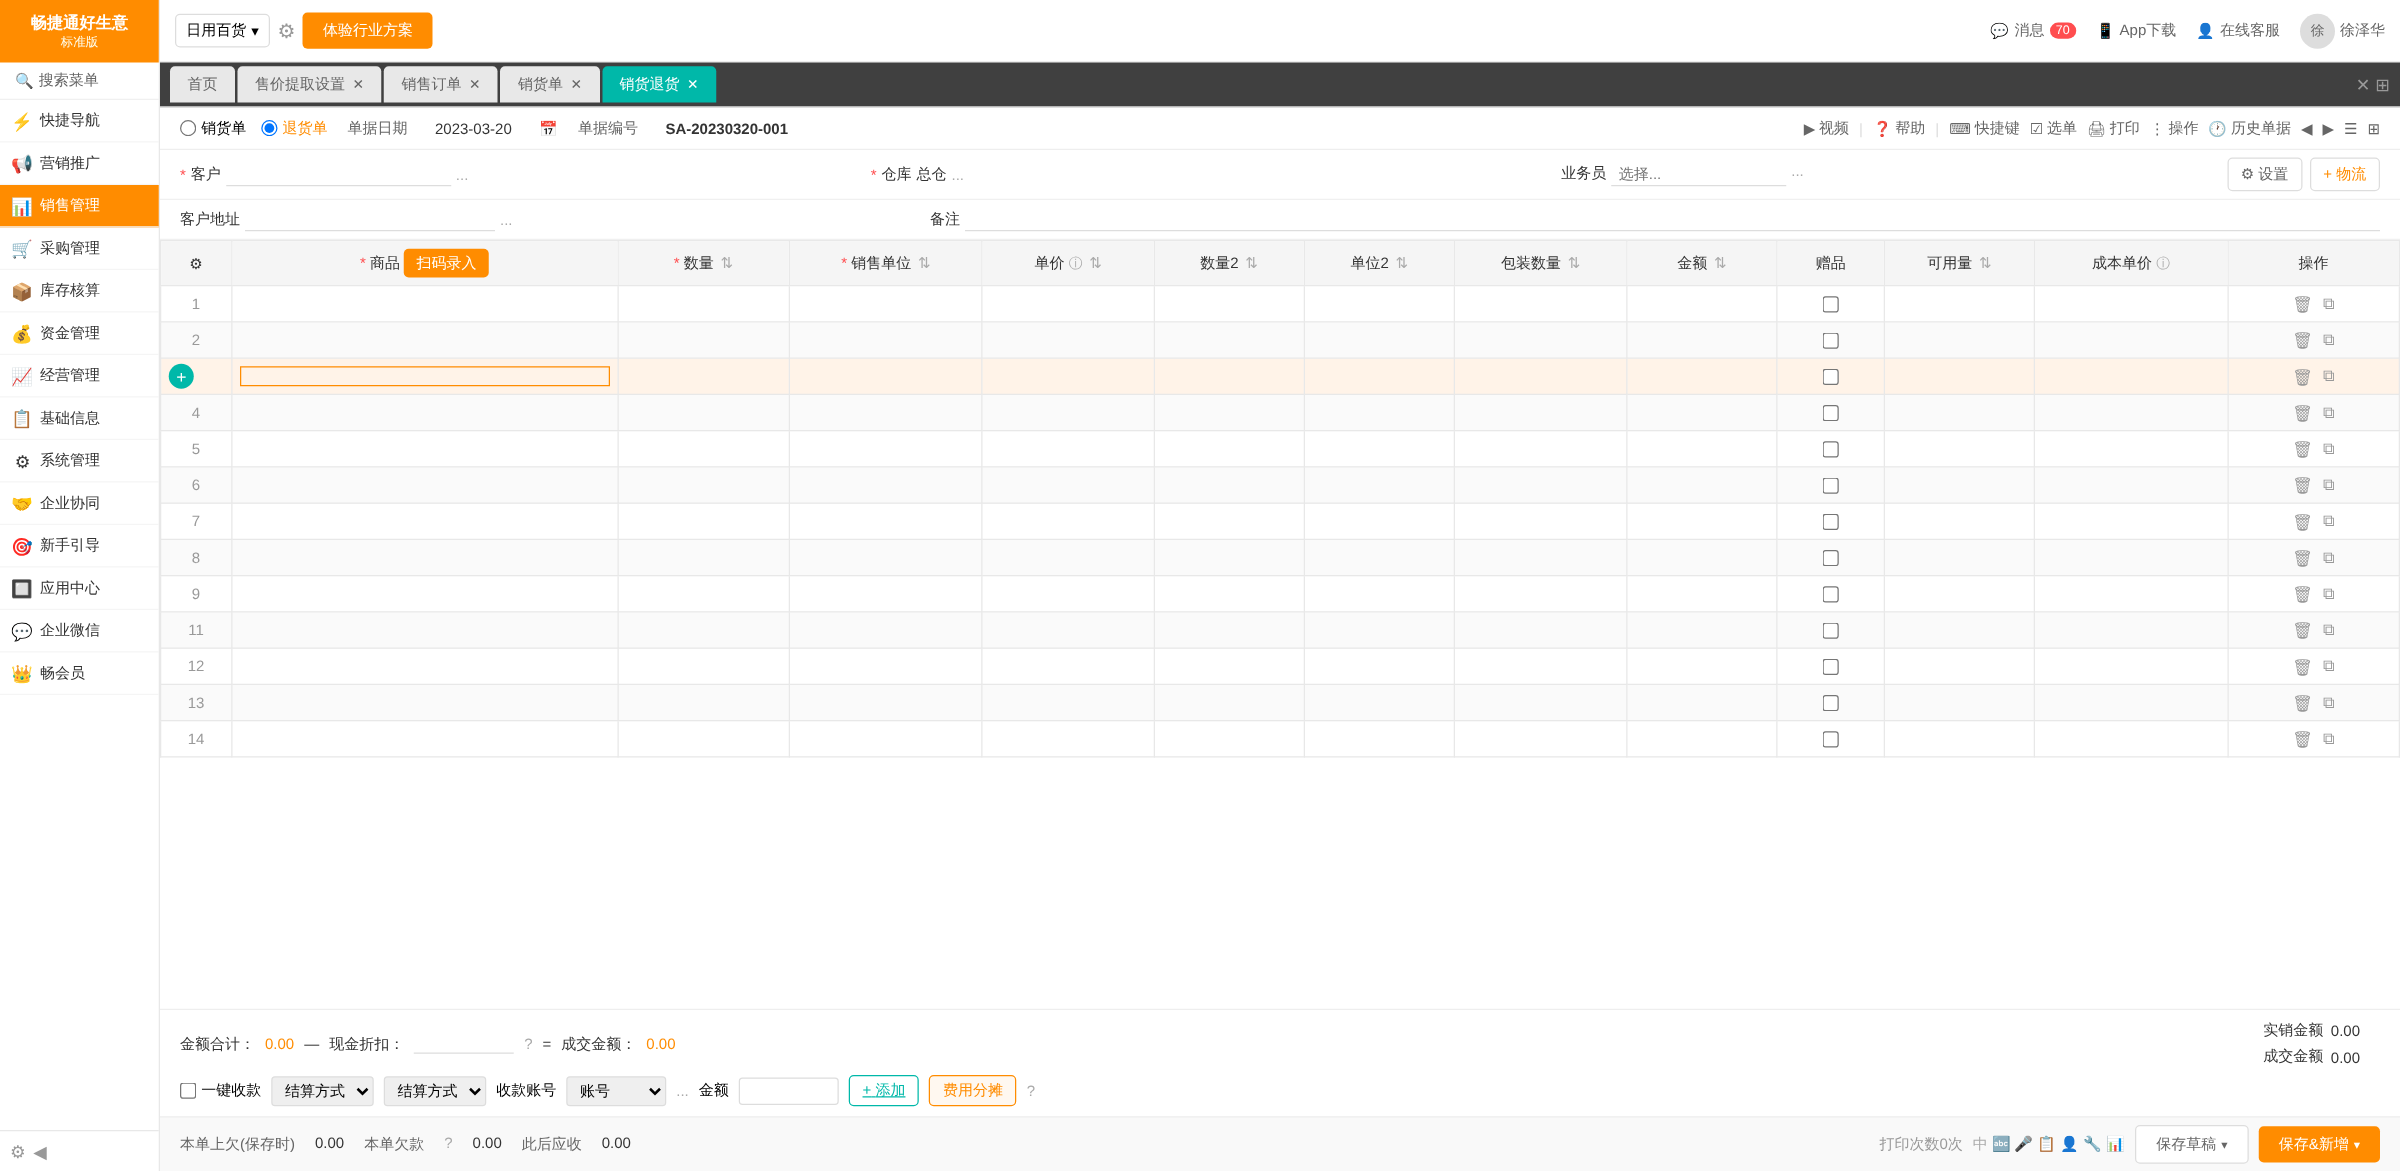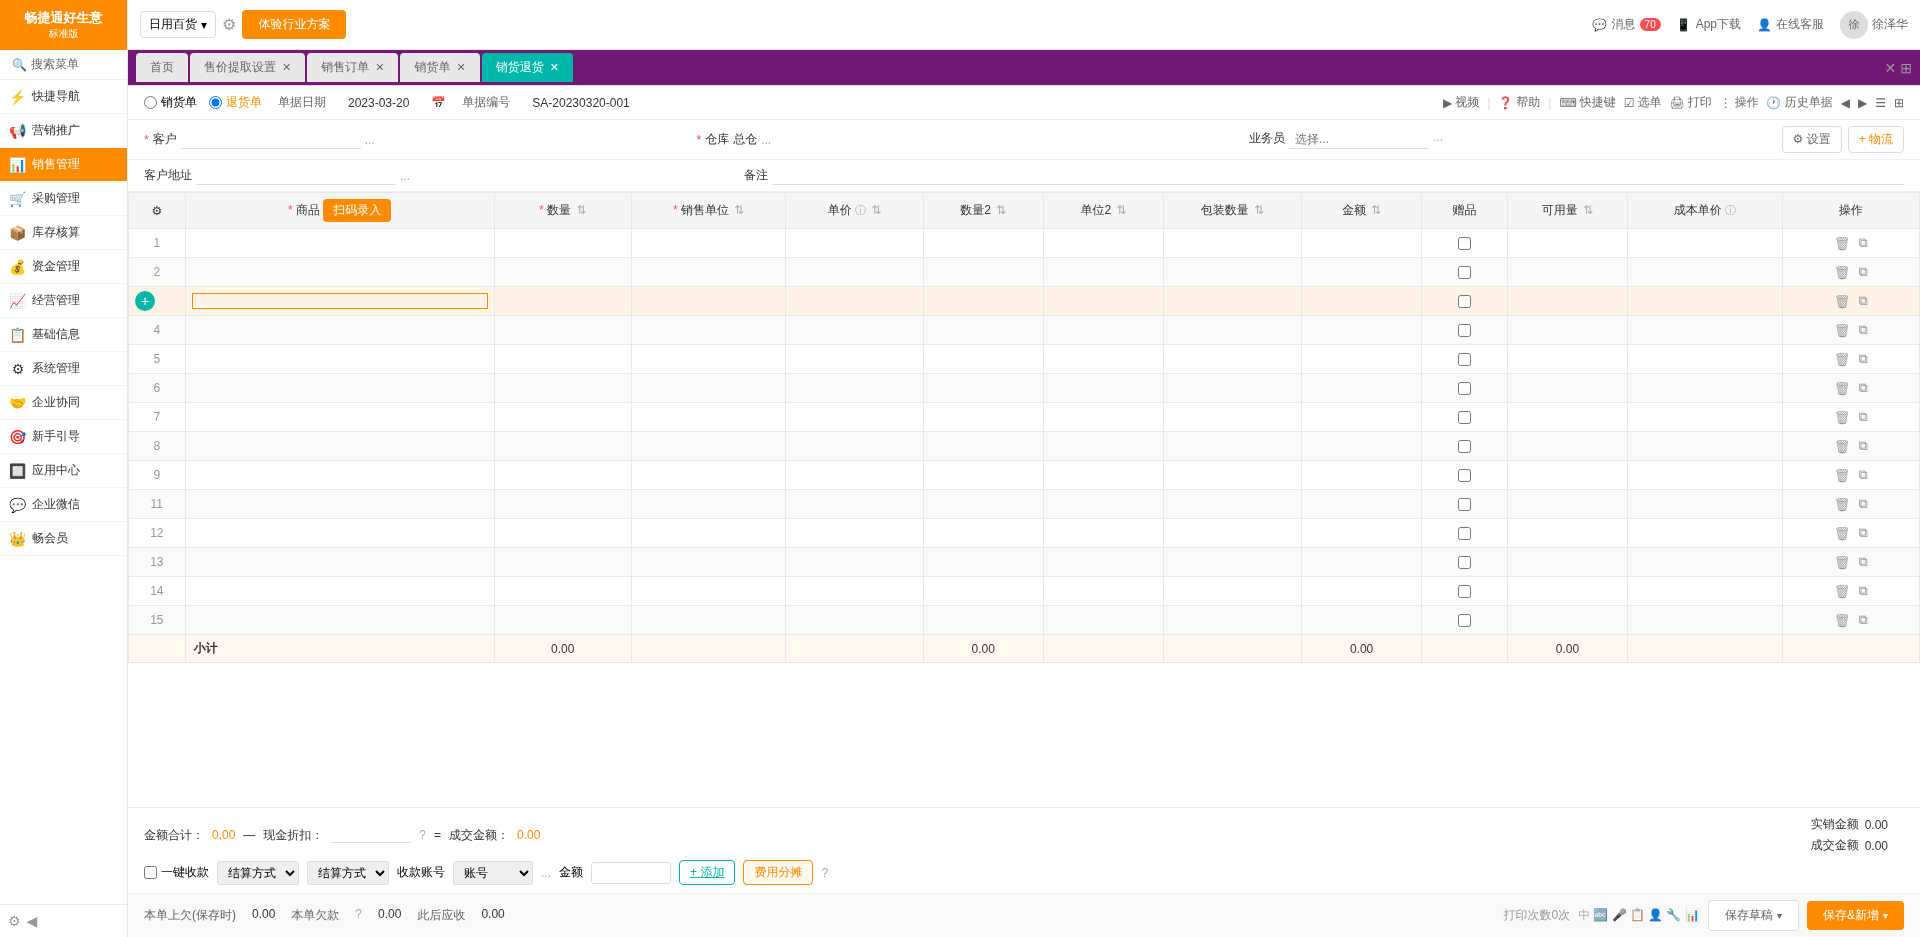--- a/index.html
+++ b/index.html
@@ -26,21 +26,21 @@
     .topbar-left { display: flex; align-items: center; gap: 6px; }
     .topbar-select { border: 1px solid #ddd; border-radius: 4px; padding: 4px 8px; font-size: 12px; background: #fff; display: flex; align-items: center; gap: 4px; cursor: pointer; }
     .topbar-gear { color: #999; cursor: pointer; font-size: 16px; }
     .topbar-btn-orange { background: #ff8c00; color: white; border: none; border-radius: 4px; padding: 6px 16px; font-size: 12px; cursor: pointer; }
     .topbar-right { display: flex; align-items: center; gap: 16px; color: #666; font-size: 12px; }
     .topbar-right-item { display: flex; align-items: center; gap: 4px; cursor: pointer; }
     .topbar-badge { background: #ff4d4f; color: white; border-radius: 10px; padding: 1px 5px; font-size: 10px; }
     .avatar { width: 28px; height: 28px; background: #ddd; border-radius: 50%; display: flex; align-items: center; justify-content: center; font-size: 11px; color: #666; }
 
     
-    .tabs { display: flex; align-items: center; background: #701a75; border-bottom: 1px solid #ddd; padding: 0 8px; height: 36px; }
+    .tabs { display: flex; align-items: center; background: #404040; border-bottom: 1px solid #ddd; padding: 0 8px; height: 36px; }
     .tab { display: flex; align-items: center; padding: 6px 14px; font-size: 12px; cursor: pointer; color: #666; border-radius: 4px 4px 0 0; margin-right: 2px; background: #e8e8e8; }
     .tab.active { background: #00b8a9; color: white; }
     .tab .tab-close { margin-left: 6px; font-size: 11px; cursor: pointer; }
     .tab-actions { margin-left: auto; display: flex; gap: 4px; }
     .tab-action-btn { background: none; border: none; cursor: pointer; color: #999; font-size: 14px; }
 
     
     .content { flex: 1; overflow: auto; background: #fff; display: flex; flex-direction: column; }
     .radio-group { display: flex; gap: 12px; align-items: center; font-size: 12px; }
     .radio-item { display: flex; align-items: center; gap: 4px; cursor: pointer; }
@@ -240,21 +240,21 @@
           <span>退货单</span>
         </label>
       </div>
       <div class="form-field-inline">
         <span class="field-label">单据日期</span>
         <span style="color:#333;font-weight:500;">2023-03-20</span>
         <span style="color:#aaa;cursor:pointer;">📅</span>
       </div>
       <div class="form-field-inline">
         <span class="field-label">单据编号</span>
-        <span style="color:#333;font-weight:400;">SA-20230320-001</span>
+        <span style="color:#333;font-weight:700;">SA-20230320-001</span>
       </div>
       <div class="form-toolbar" style="margin-left:auto;">
         <div class="form-toolbar-item">
           <span>▶</span>
           <span>视频</span>
         </div>
         <span style="color:#ddd;">|</span>
         <div class="form-toolbar-item">
           <span>❓</span>
           <span>帮助</span>
@@ -705,60 +705,21 @@
               </td>
               <td></td>
               <td></td>
               <td>
                 <div class="action-cell">
                   <button class="icon-btn">🗑</button>
                   <button class="icon-btn">⧉</button>
                 </div>
               </td>
             </tr>
-          <tr>
-              <td class="row-num">15</td>
-              <td></td>
-              <td></td>
-              <td></td>
-              <td></td>
-              <td></td>
-              <td></td>
-              <td></td>
-              <td></td>
-              <td>
-                <div class="checkbox-cell">
-                  <input type="checkbox" style="">
-                </div>
-              </td>
-              <td></td>
-              <td></td>
-              <td>
-                <div class="action-cell">
-                  <button class="icon-btn">🗑</button>
-                  <button class="icon-btn">⧉</button>
-                </div>
-              </td>
-            </tr>
-
-          <tr class="subtotal-row">
-            <td></td>
-            <td style="font-weight:bold;text-align:left;padding-left:8px;">小计</td>
-            <td class="zero-val">0.00</td>
-            <td></td>
-            <td></td>
-            <td class="zero-val">0.00</td>
-            <td></td>
-            <td></td>
-            <td class="zero-val">0.00</td>
-            <td></td>
-            <td class="zero-val">0.00</td>
-            <td></td>
-            <td></td>
-          </tr>
+
         </tbody>
       </table>
     </div>
 
     <div class="form-footer">
       <div class="footer-calc">
         <span>金额合计：</span>
         <span style="color:#ff8c00;font-weight:500;">0.00</span>
         <span>—</span>
         <span>现金折扣：</span>

